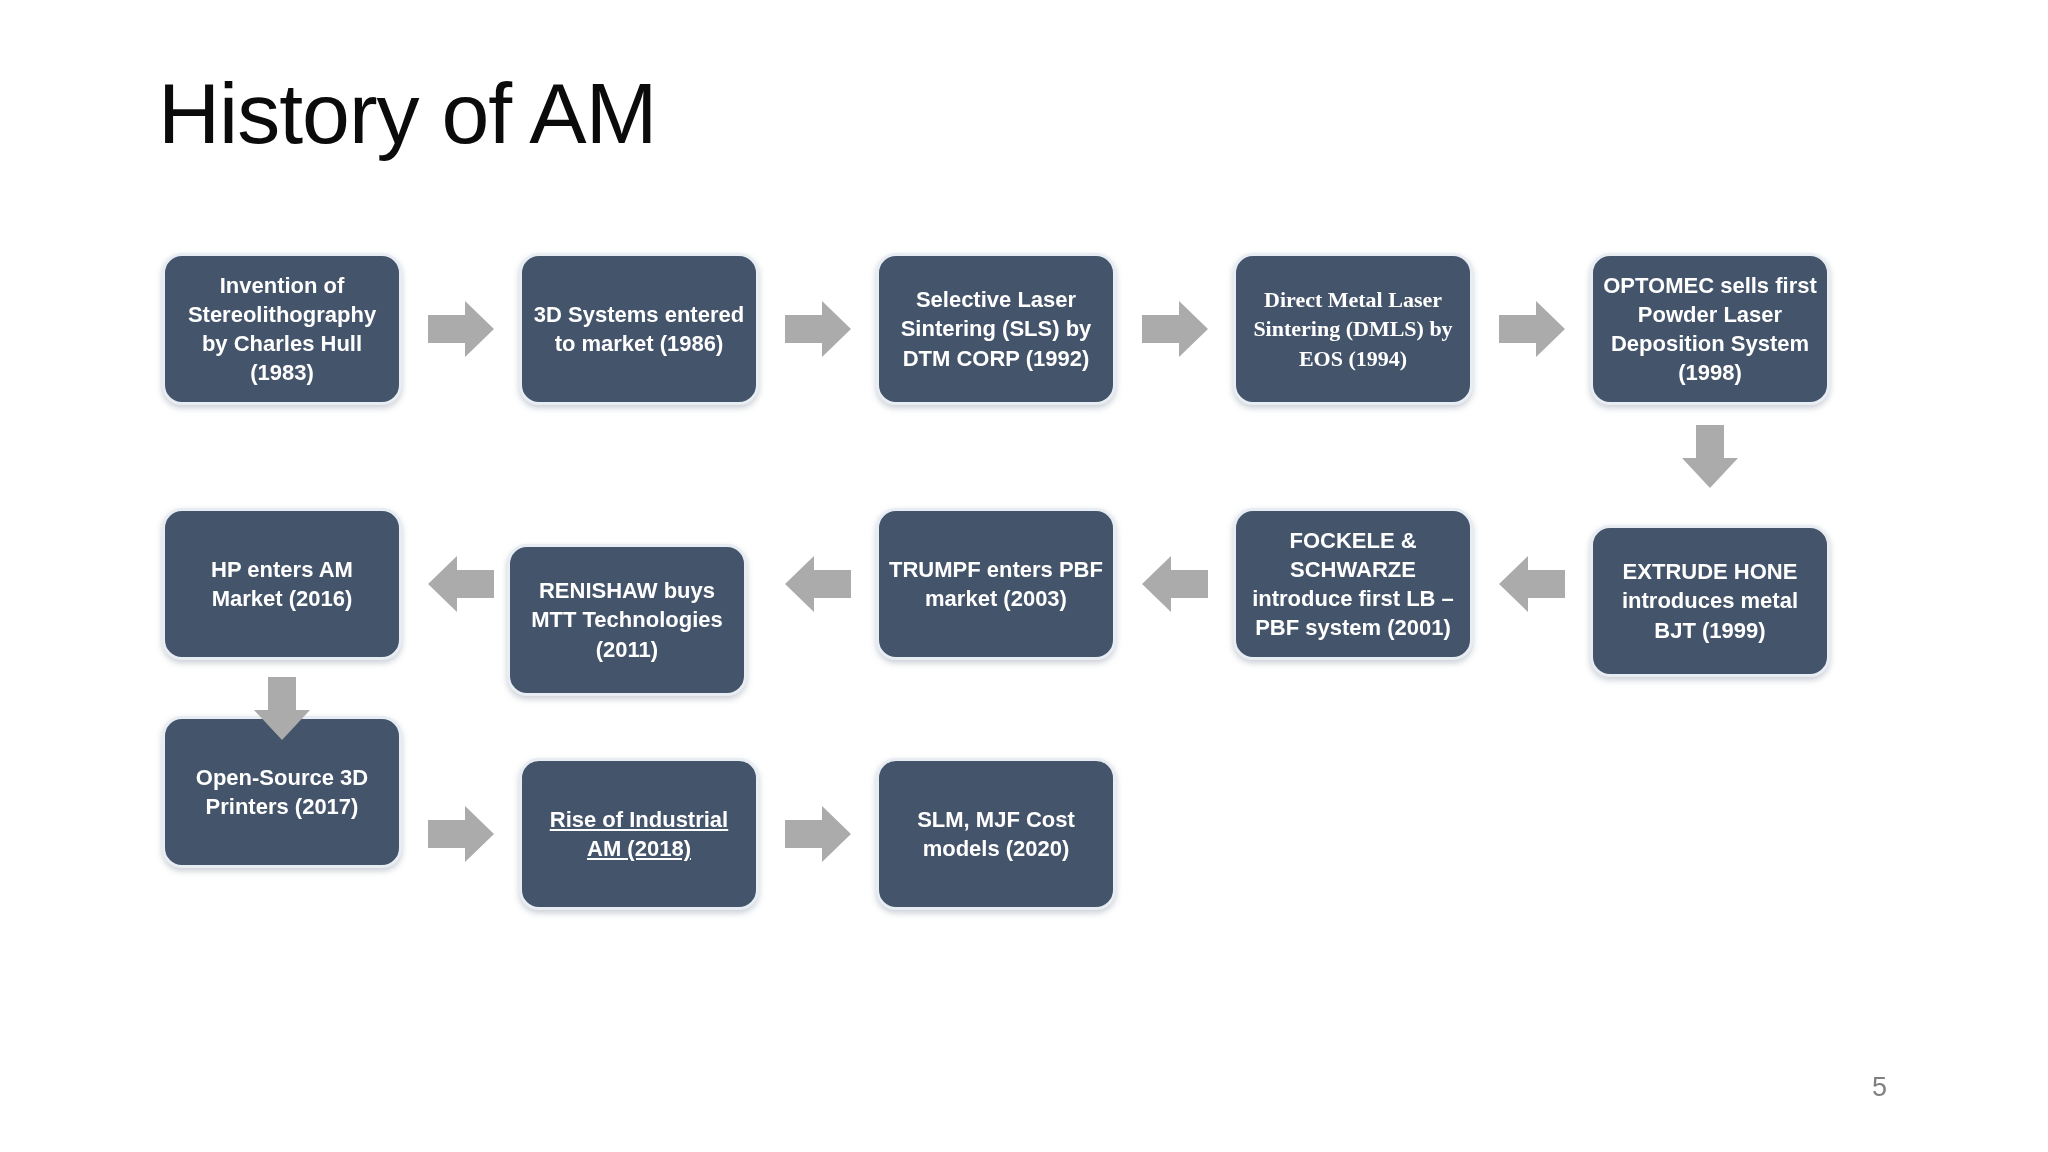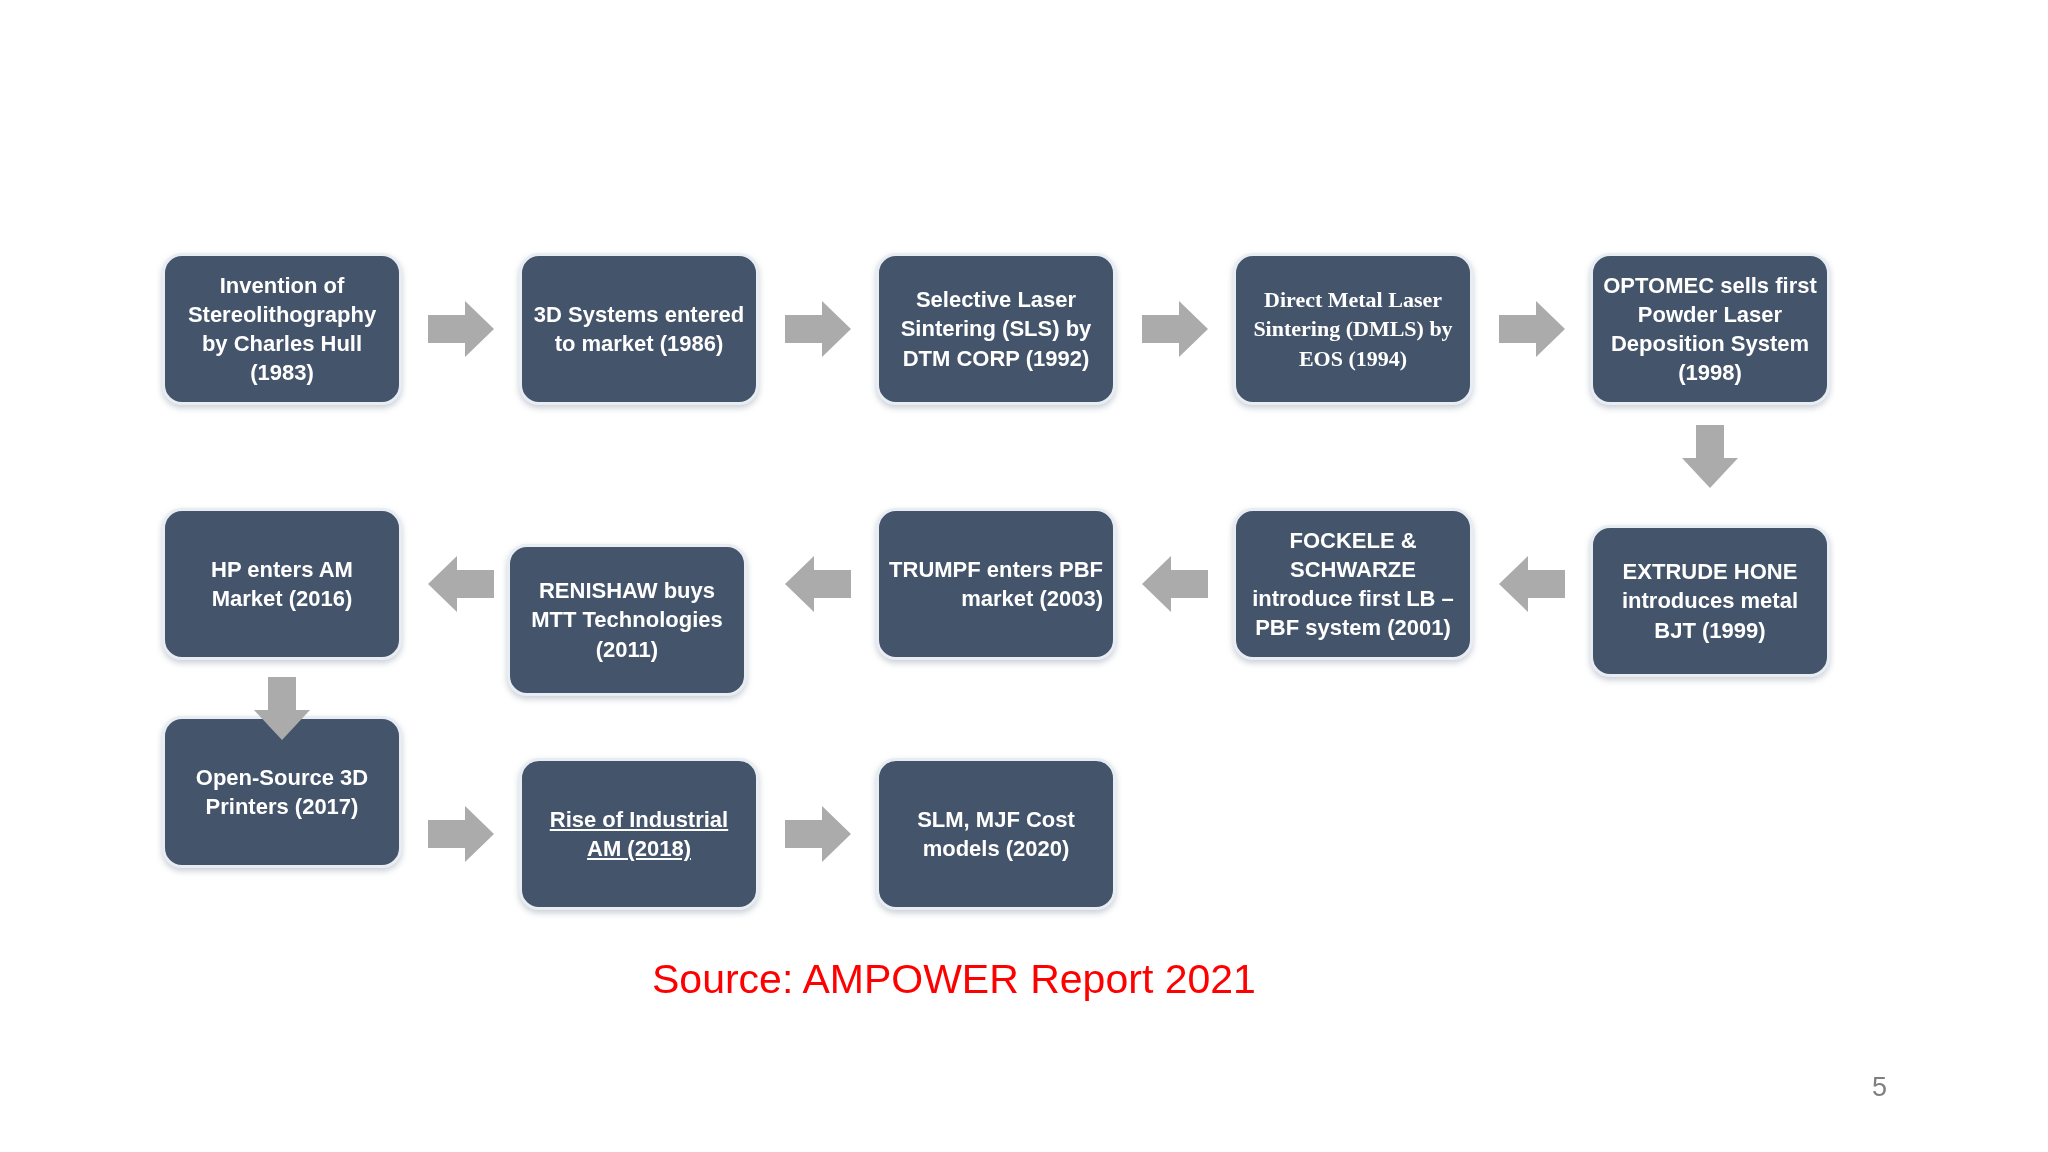--- a/index.html
+++ b/index.html
@@ -63,20 +63,21 @@
     left: 1872px;
     top: 1072px;
     font-size: 27px;
     color: var(--page-number-color, #7f7f7f);
   }
 </style>
 </head>
 <body>
 
 <div class="slide">
+  <div class="title">History of AM</div>
 
   <div id="flow-canvas">
       <div class="flow-box" style="left: 162px; top: 253px;">Invention of Stereolithography by Charles Hull (1983)</div>
       <div class="arrow" style="left: 427.5px; top: 298px;">
         <svg width="66" height="62" viewBox="0 0 66 62">
           <polygon points="0,17 37,17 37,3 66,31 37,59 37,45 0,45" fill="currentColor"></polygon>
         </svg>
       </div>
       <div class="flow-box" style="left: 519px; top: 253px;">3D Systems entered to market (1986)</div>
       <div class="arrow" style="left: 784.5px; top: 298px;">
@@ -102,21 +103,21 @@
         <svg width="66" height="62" viewBox="0 0 66 62">
           <polygon points="66,17 29,17 29,3 0,31 29,59 29,45 66,45" fill="currentColor"></polygon>
         </svg>
       </div>
       <div class="flow-box" style="left: 507px; top: 508px; margin-top: 36px;">RENISHAW buys MTT Technologies (2011)</div>
       <div class="arrow" style="left: 784.5px; top: 553px;">
         <svg width="66" height="62" viewBox="0 0 66 62">
           <polygon points="66,17 29,17 29,3 0,31 29,59 29,45 66,45" fill="currentColor"></polygon>
         </svg>
       </div>
-      <div class="flow-box" style="left: 876px; top: 508px; text-align: right;">TRUMPF enters PBF market (2003)</div>
+      <div class="flow-box" style="left: 876px; top: 508px;">TRUMPF enters PBF market (2003)</div>
       <div class="arrow" style="left: 1141.5px; top: 553px;">
         <svg width="66" height="62" viewBox="0 0 66 62">
           <polygon points="66,17 29,17 29,3 0,31 29,59 29,45 66,45" fill="currentColor"></polygon>
         </svg>
       </div>
       <div class="flow-box" style="left: 1233px; top: 508px;">FOCKELE &amp; SCHWARZE introduce first LB – PBF system (2001)</div>
       <div class="arrow" style="left: 1498.5px; top: 553px;">
         <svg width="66" height="62" viewBox="0 0 66 62">
           <polygon points="66,17 29,17 29,3 0,31 29,59 29,45 66,45" fill="currentColor"></polygon>
         </svg>
@@ -140,15 +141,14 @@
           <polygon points="15,0 43,0 43,33 57,33 29,63 1,33 15,33" fill="currentColor"></polygon>
         </svg>
       </div>
       <div class="arrow" style="left: 253px; top: 677px;">
         <svg width="58" height="64" viewBox="0 0 58 64">
           <polygon points="15,0 43,0 43,33 57,33 29,63 1,33 15,33" fill="currentColor"></polygon>
         </svg>
       </div>
     </div>
 
-  <div class="source-note">Source: AMPOWER Report 2021</div>
   <div class="page-number">5</div>
 </div>
 
 </body></html>

